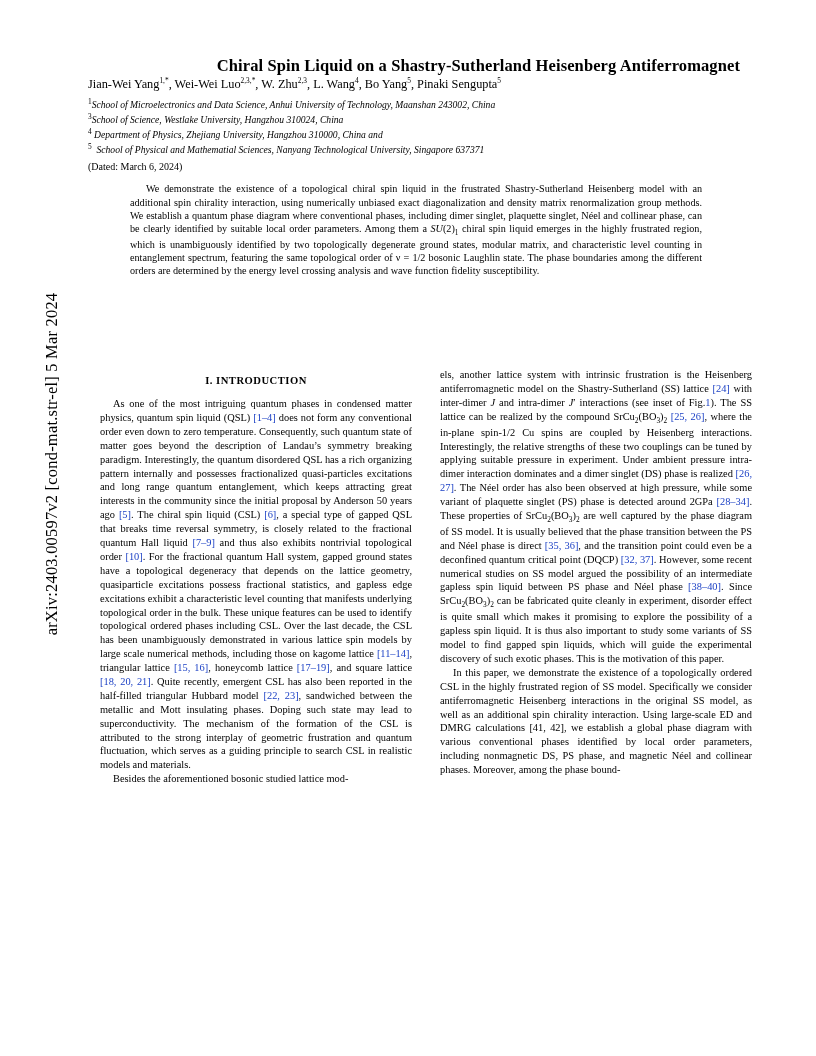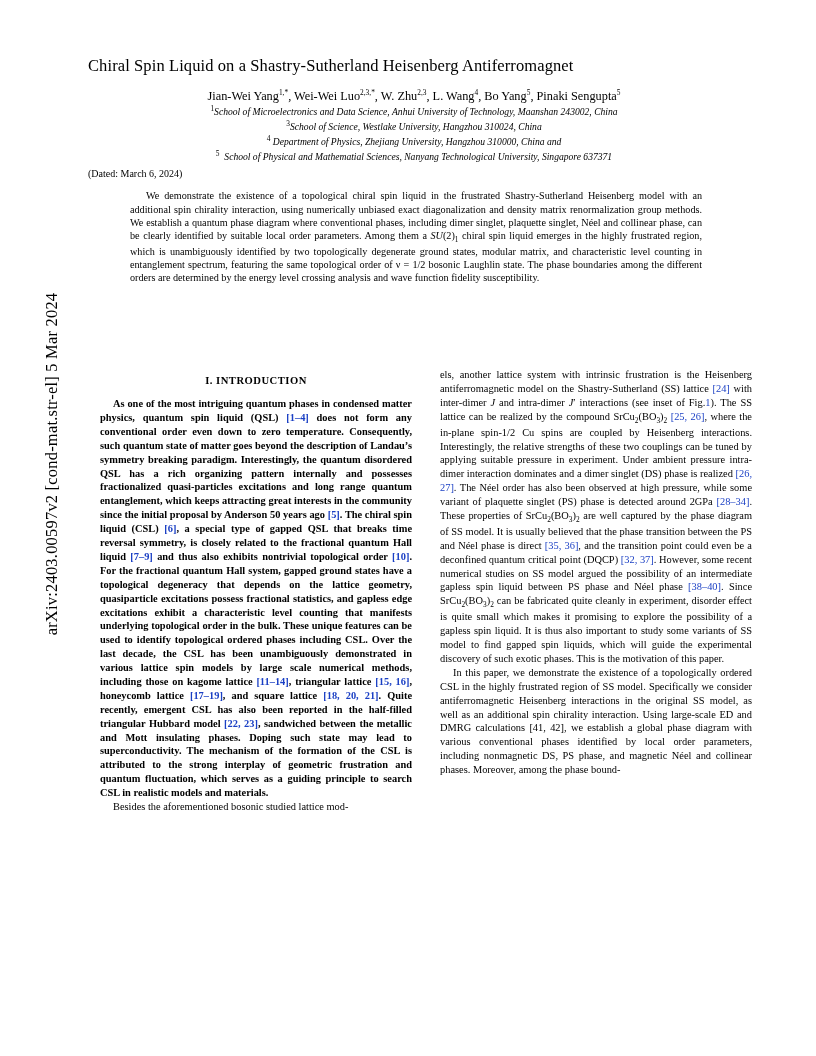--- a/index.html
+++ b/index.html
@@ -35,33 +35,33 @@
     color: #000;
     white-space: nowrap;
   }
   .content {
     position: absolute;
     left: 88px;
     top: 56px;
     width: 652px;
   }
   .title {
-    text-align: left;
+    text-align: right;
     font-size: 16.5px;
-    font-weight: normal;
+    font-weight: bold;
     font-family: "Liberation Serif", serif;
     letter-spacing: 0.1px;
-    margin-bottom: 12px;
   }
   .authors {
-    text-align: center;
+    text-align: left;
     font-size: 12.3px;
+    margin-bottom: 5px;
   }
   .affil {
-    text-align: center;
+    text-align: left;
     font-size: 9.6px;
     font-style: italic;
     line-height: 1.32;
   }
   .affil sup, .authors sup {
     font-style: normal;
     font-size: 7.4px;
     vertical-align: super;
   }
   .affil .sup-i { font-style: normal; }
@@ -101,21 +101,21 @@
     text-align: center;
     font-size: 10.6px;
     font-weight: bold;
     letter-spacing: 0.5px;
     margin: 6px 0 9px 0;
   }
   p.body-par {
     margin: 0 0 0 0;
     text-indent: 13px;
   }
-  p.body-par.first { text-indent: 13px; font-weight: bold; }
+  p.body-par.first { text-indent: 13px; }
   .cite { color: #1a3fc4; }
   sub { font-size: 7.4px; vertical-align: sub; }
   sup { font-size: 7.4px; vertical-align: super; }
   .ital { font-style: italic; }
 </style>
 </head>
 <body>
 
 <div class="page">
 

